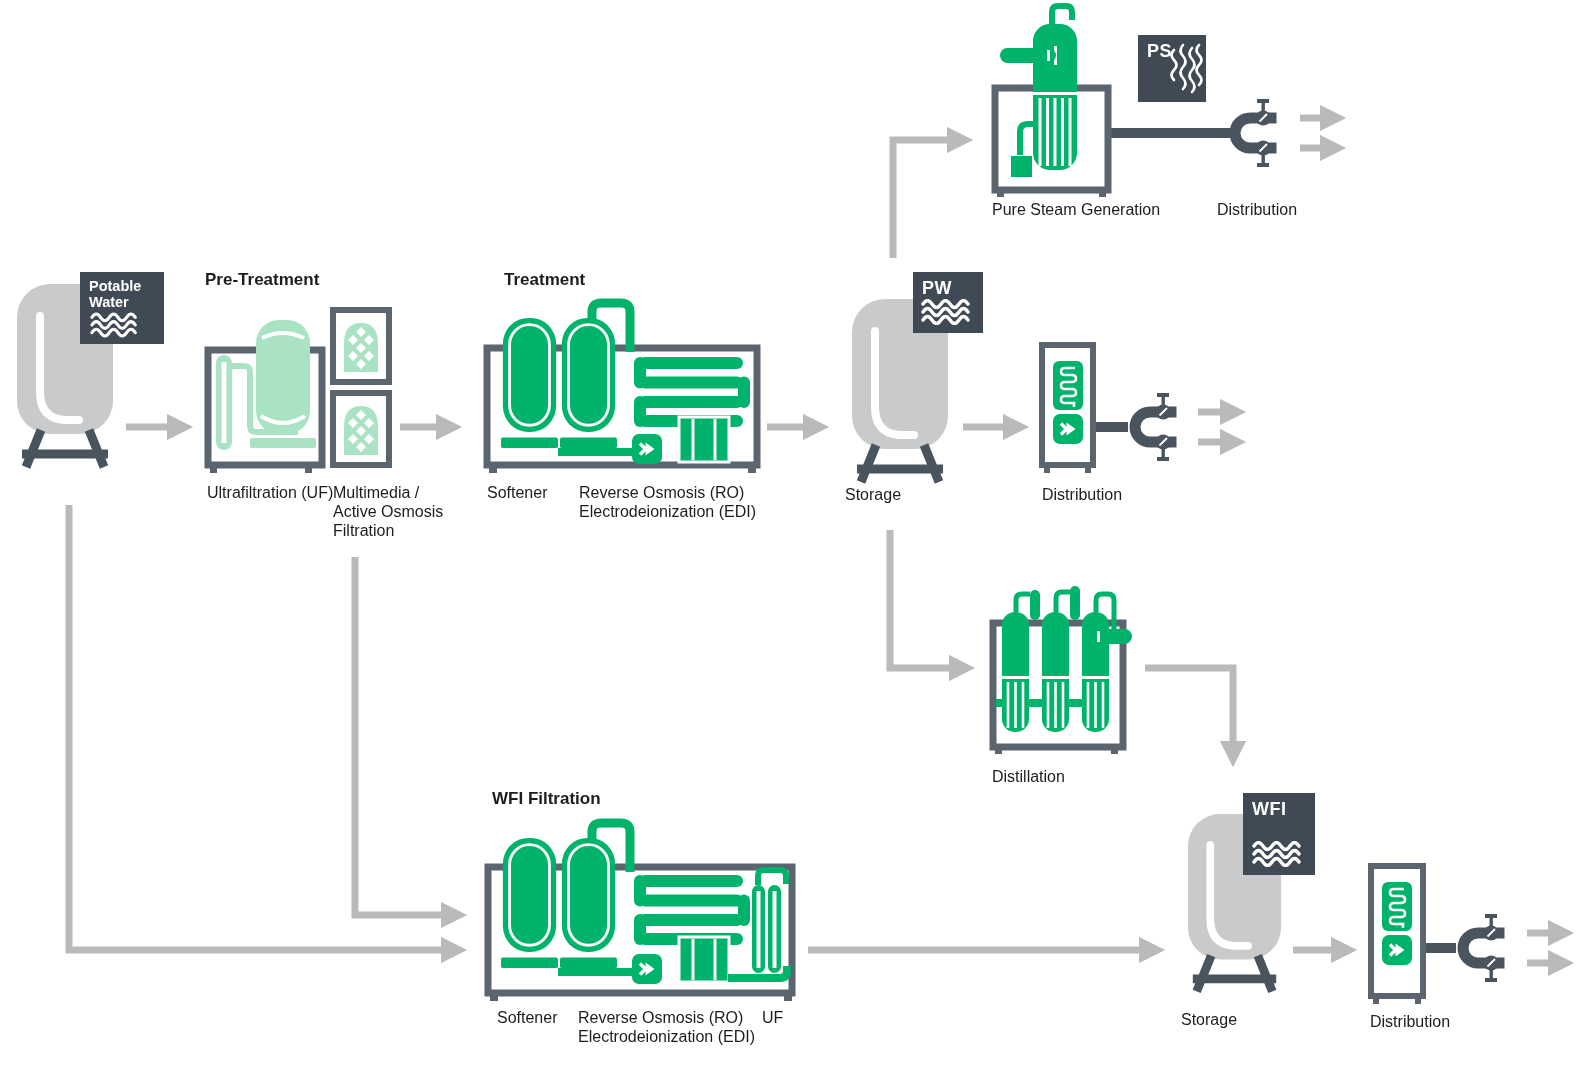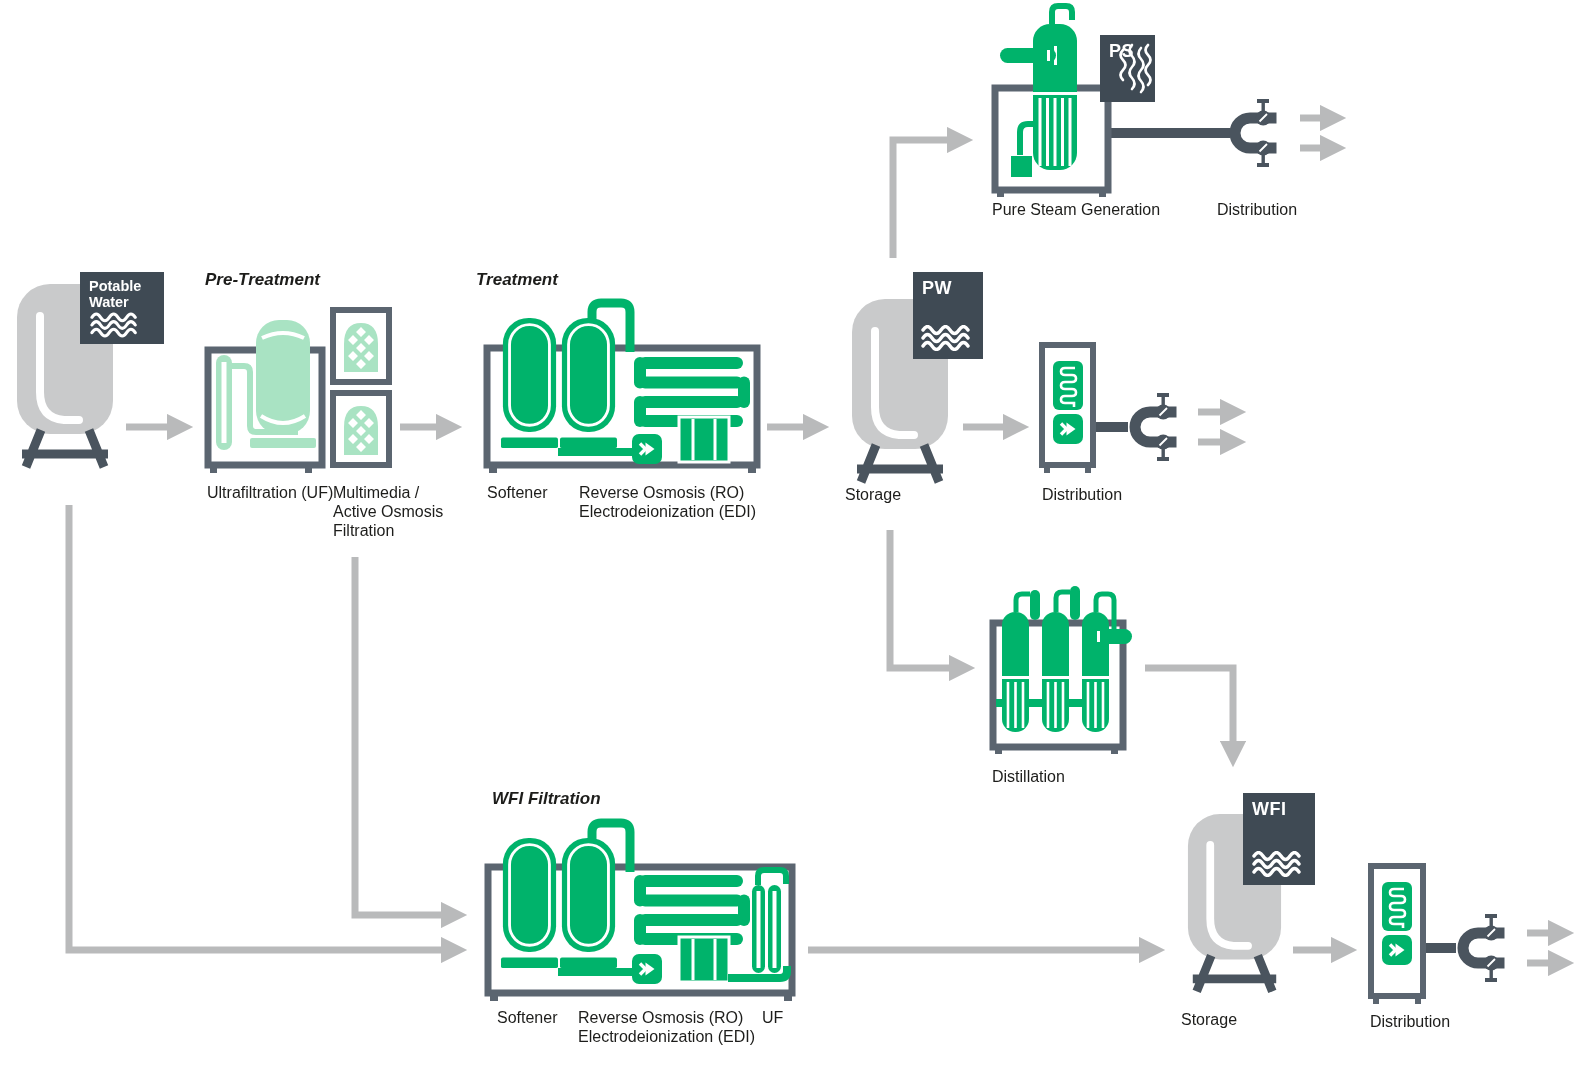--- a/index.html
+++ b/index.html
@@ -10,21 +10,21 @@
   .f-green{fill:var(--green,#00b36b);} .f-greenlight{fill:var(--green-light,#a9e3c3);}
   .f-white{fill:#fff;} .f-pipe{fill:var(--pipe,#4a545e);} .f-frame{fill:var(--frame,#5b6570);}
   .f-tankgray{fill:var(--tank-gray,#c9cacb);} .f-arrow{fill:var(--arrow-gray,#b9babb);}
   .s-white{stroke:#fff;} .s-green{stroke:var(--green,#00b36b);} .s-greenlight{stroke:var(--green-light,#a9e3c3);}
   .s-pipe{stroke:var(--pipe,#4a545e);}
   .flow{stroke:var(--arrow-gray,#b9babb);stroke-width:7;fill:none;marker-end:url(#ah);}
   .pipe{stroke:var(--pipe,#4a545e);stroke-width:10;fill:none;}
   .frame{fill:none;stroke:var(--frame,#5b6570);stroke-width:7;}
   .frame-thin{fill:none;stroke:var(--frame,#5b6570);stroke-width:6;}
   .lbl{position:absolute;font-size:16px;line-height:19px;color:var(--text,#1d1d1b);white-space:pre-line;}
-  .title{font-weight:bold;font-size:17px;font-style:italic;}
+  .title{font-weight:bold;font-size:17px;}
   .badge{position:absolute;background:var(--slate,#3f4a54);color:#fff;font-weight:bold;box-sizing:border-box;}
   .badge .bt{position:absolute;left:9px;top:6px;font-size:18px;letter-spacing:.5px;white-space:pre-line;}
   .badge .bt.small{font-size:14.5px;line-height:16px;letter-spacing:0;}
   .badge svg{position:absolute;}
 </style>
 </head>
 <body>
 
 <div id="stage">
 
@@ -240,56 +240,56 @@
 Water</span>
   <svg width="52" height="26" viewBox="0 0 54 26" style="left:10px;bottom:6px">
     <g fill="none" stroke="#fff" stroke-width="3.2" stroke-linecap="round">
       <path d="M2,5 Q6.5,-2 11,5 Q15.5,12 20,5 Q24.5,-2 29,5 Q33.5,12 38,5 Q42.5,-2 47,5"></path>
       <path d="M2,13 Q6.5,6 11,13 Q15.5,20 20,13 Q24.5,6 29,13 Q33.5,20 38,13 Q42.5,6 47,13"></path>
       <path d="M2,21 Q6.5,14 11,21 Q15.5,28 20,21 Q24.5,14 29,21 Q33.5,28 38,21 Q42.5,14 47,21"></path>
     </g>
   </svg>
 </div>
 
-<div class="badge" style="left:913px;top:272px;width:70px;height:87px">
+<div class="badge" style="left:913px;top:272px;width:70px;height:61px">
   <span class="bt">PW</span>
   <svg width="54" height="26" viewBox="0 0 54 26" style="left:8px;bottom:8px">
     <g fill="none" stroke="#fff" stroke-width="3.4" stroke-linecap="round">
       <path d="M2,5 Q6.5,-2 11,5 Q15.5,12 20,5 Q24.5,-2 29,5 Q33.5,12 38,5 Q42.5,-2 47,5"></path>
       <path d="M2,13 Q6.5,6 11,13 Q15.5,20 20,13 Q24.5,6 29,13 Q33.5,20 38,13 Q42.5,6 47,13"></path>
       <path d="M2,21 Q6.5,14 11,21 Q15.5,28 20,21 Q24.5,14 29,21 Q33.5,28 38,21 Q42.5,14 47,21"></path>
     </g>
   </svg>
 </div>
 
-<div class="badge" style="left:1100px;top:35px;width:55px;height:67px">
+<div class="badge" style="left:1138px;top:35px;width:68px;height:67px">
   <span class="bt">PS</span>
   <svg width="36" height="54" viewBox="0 0 36 54" style="right:3px;top:6px">
     <g fill="none" stroke="#fff" stroke-width="2.6" stroke-linecap="round">
       <path d="M7,9 Q2,14 7,19 Q12,24 7,29 Q2,34 7,39"></path>
       <path d="M16,4 Q11,9.5 16,15 Q21,20.5 16,26 Q11,31.5 16,37 Q21,42.5 16,48"></path>
       <path d="M25,7 Q20,12.5 25,18 Q30,23.5 25,29 Q20,34.5 25,40 Q30,45.5 25,51"></path>
       <path d="M32,4 Q27,9 32,14 Q37,19 32,24 Q27,29 32,34 Q37,39 32,44"></path>
     </g>
   </svg>
 </div>
 
-<div class="badge" style="left:1243px;top:793px;width:72px;height:92px">
+<div class="badge" style="left:1243px;top:793px;width:72px;height:82px">
   <span class="bt">WFI</span>
   <svg width="54" height="26" viewBox="0 0 54 26" style="left:9px;bottom:8px">
     <g fill="none" stroke="#fff" stroke-width="3.4" stroke-linecap="round">
       <path d="M2,5 Q6.5,-2 11,5 Q15.5,12 20,5 Q24.5,-2 29,5 Q33.5,12 38,5 Q42.5,-2 47,5"></path>
       <path d="M2,13 Q6.5,6 11,13 Q15.5,20 20,13 Q24.5,6 29,13 Q33.5,20 38,13 Q42.5,6 47,13"></path>
       <path d="M2,21 Q6.5,14 11,21 Q15.5,28 20,21 Q24.5,14 29,21 Q33.5,28 38,21 Q42.5,14 47,21"></path>
     </g>
   </svg>
 </div>
 
 <div class="lbl title" style="left:205px;top:270px">Pre-Treatment</div>
-<div class="lbl title" style="left:476px;top:270px">Treatment</div>
+<div class="lbl title" style="left:504px;top:270px">Treatment</div>
 <div class="lbl title" style="left:492px;top:789px">WFI Filtration</div>
 
 <div class="lbl" style="left:207px;top:483px">Ultrafiltration (UF)</div>
 <div class="lbl" style="left:333px;top:483px">Multimedia /
 Active Osmosis
 Filtration</div>
 
 <div class="lbl" style="left:487px;top:483px">Softener</div>
 <div class="lbl" style="left:579px;top:483px">Reverse Osmosis (RO)
 Electrodeionization (EDI)</div>

